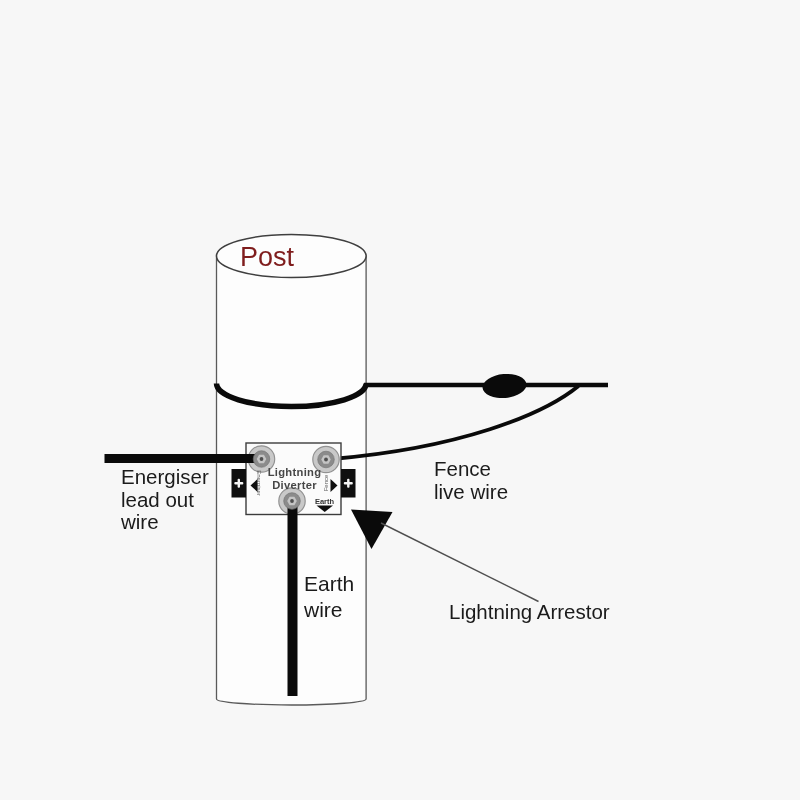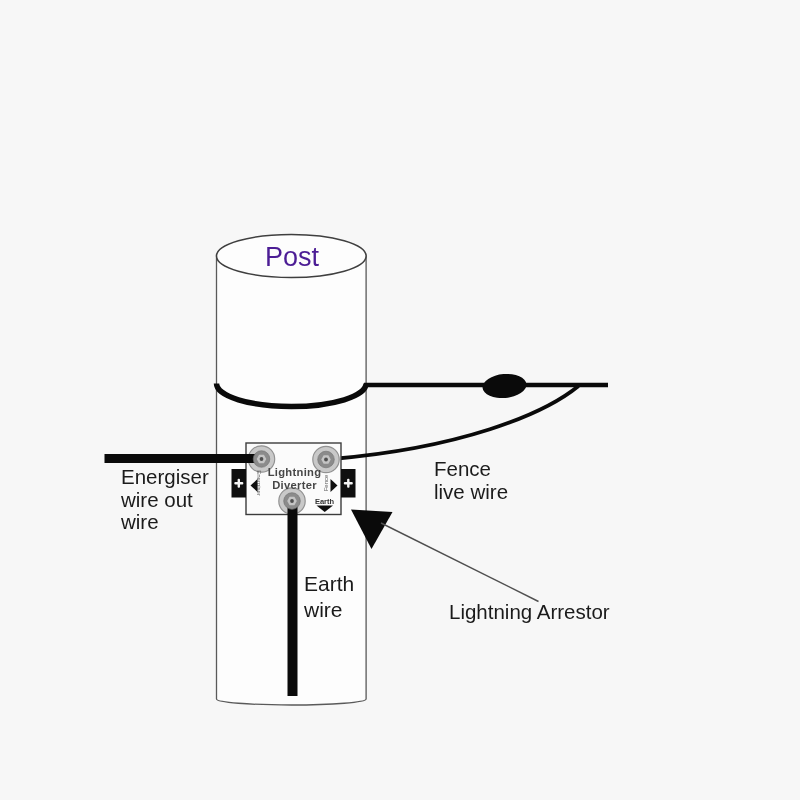--- a/index.html
+++ b/index.html
@@ -2,21 +2,21 @@
 <html><head>
 <meta charset="utf-8">
 <style>
   html,body{margin:0;padding:0;}
   body{background:#f7f7f7;font-family:"Liberation Sans", sans-serif;}
   .canvas{position:relative;width:800px;height:800px;background:#f7f7f7;overflow:hidden;}
   .canvas svg{position:absolute;left:0;top:0;}
   svg text{font-family:"Liberation Sans", sans-serif;}
   .label{position:absolute;color:#1b1b1b;}
   .label span{display:block;}
-  .post-label{left:240px;top:243px;width:104px;text-align:center;font-size:27px;line-height:28px;color:#4c1d95;}
+  .post-label{left:240px;top:243px;width:104px;text-align:left;font-size:27px;line-height:28px;color:#7f1d1d;}
   .energiser-label{left:121px;top:466px;font-size:20.5px;line-height:22.5px;}
   .fence-label{left:434px;top:457px;font-size:20.5px;line-height:23px;}
   .earth-label{left:304px;top:571px;font-size:21px;line-height:26px;}
   .arrestor-label{left:449px;top:600px;font-size:20.5px;line-height:24px;}
 </style>
 </head>
 <body>
 
 <div class="canvas">
   <svg width="800" height="800" viewBox="0 0 800 800">
@@ -79,21 +79,21 @@
     <polygon points="351,509.5 392.5,512 371.5,549" fill="#0a0a0a"></polygon>
     <line x1="381" y1="523" x2="538.5" y2="601.5" stroke="#4f4f4f" stroke-width="1.4"></line>
   </svg>
 
   <div class="label post-label">
     <span>Post</span>
   </div>
 
   <div class="label energiser-label">
     <span>Energiser</span>
-    <span>wire out</span>
+    <span>lead out</span>
     <span>wire</span>
   </div>
 
   <div class="label fence-label">
     <span>Fence</span>
     <span>live wire</span>
   </div>
 
   <div class="label earth-label">
     <span>Earth</span>

